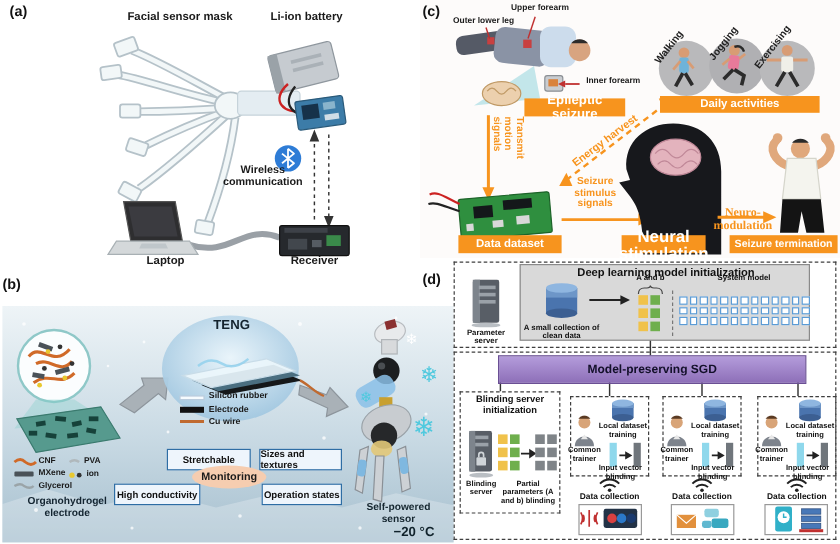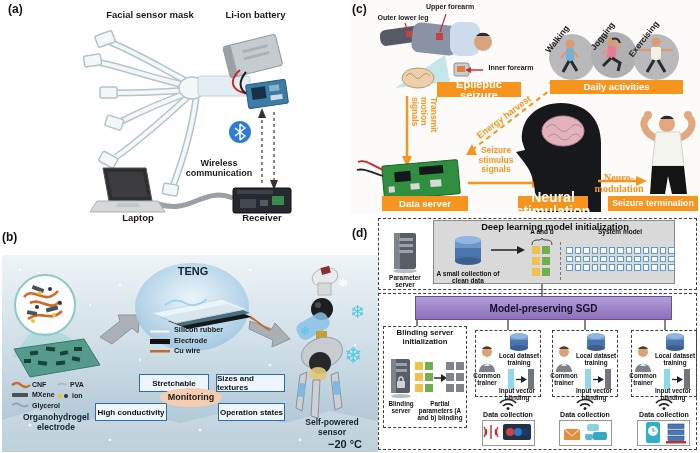--- a/index.html
+++ b/index.html
@@ -119,21 +119,21 @@
 
       <g>
         <rect x="233" y="188" width="58" height="25" rx="2" fill="#26292d" stroke="#111"></rect>
         <rect x="237" y="190" width="36" height="4" fill="#3d4148"></rect>
         <rect x="272" y="196" width="12" height="9" fill="#3a8a4a"></rect>
         <rect x="240" y="199" width="16" height="9" fill="#42474d"></rect>
         <rect x="260" y="200" width="8" height="6" fill="#565c63"></rect>
       </g>
     </svg>
 
-    <div class="lbl" style="left:183px;top:158px;width:72px;font-size:9px;">Wireless communication</div>
+    <div class="lbl" style="left:183px;top:136px;width:72px;font-size:9px;">Wireless communication</div>
     <div class="lbl" style="left:113px;top:213px;width:50px;font-size:9.5px;">Laptop</div>
     <div class="lbl" style="left:233px;top:213px;width:58px;font-size:9.5px;">Receiver</div>
   </div>
 
   <div class="panel" id="panel-c" style="left:350px;top:0;width:350px;height:215px;background:#fdfbfa;">
     <svg class="abs" style="left:0;top:0;" width="350" height="215" viewBox="0 0 350 215">
 
       <g>
         <polygon points="95,55 45,88 100,82" fill="rgba(125,205,215,0.45)"></polygon>
         <ellipse cx="68" cy="78" rx="16" ry="10" fill="#ecd0ae" stroke="#c09a66"></ellipse>
@@ -229,21 +229,21 @@
     <div class="lbl" style="left:18px;top:14px;width:70px;font-size:7px;">Outer lower leg</div>
     <div class="lbl" style="left:133px;top:64px;width:56px;font-size:7px;">Inner forearm</div>
     <div class="obar" style="left:87px;top:82px;width:84px;height:15px;font-size:11px;">Epileptic seizure</div>
     <div class="rot" style="left:191px;top:34px;font-size:8.5px;transform:rotate(-52deg);">Walking</div>
     <div class="rot" style="left:236px;top:31px;font-size:8.5px;transform:rotate(-52deg);">Jogging</div>
     <div class="rot" style="left:272px;top:34px;font-size:8.5px;transform:rotate(-52deg);">Exercising</div>
     <div class="obar" style="left:200px;top:80px;width:133px;height:14px;font-size:9.5px;">Daily activities</div>
     <div class="otext" style="left:88px;top:97px;width:58px;font-size:8.5px;transform:rotate(90deg);transform-origin:0 0;text-align:left;">Transmit motion signals</div>
     <div class="otext" style="left:112px;top:112px;width:84px;font-size:9px;transform:rotate(-37deg);">Energy harvest</div>
     <div class="otext" style="left:118px;top:146px;width:56px;font-size:8.5px;">Seizure stimulus signals</div>
-    <div class="obar" style="left:32px;top:196px;width:86px;height:15px;font-size:9.5px;">Data server</div>
+    <div class="obar" style="left:32px;top:196px;width:86px;height:15px;font-size:9.5px;">Data dataset</div>
     <div class="obar" style="left:168px;top:196px;width:70px;height:15px;font-size:14px;">Neural stimulation</div>
     <div class="otext" style="left:243px;top:172px;width:52px;font-size:10px;font-family:Liberation Serif, serif;">Neuro-modulation</div>
     <div class="obar" style="left:258px;top:196px;width:90px;height:15px;font-size:8.8px;">Seizure termination</div>
   </div>
 
   <div class="panel" id="panel-b" style="left:0;top:225px;width:380px;height:228px;">
     <svg class="abs" style="left:0;top:0;" width="380" height="228" viewBox="0 0 380 228">
       <defs>
         <linearGradient id="ice" x1="0" y1="0" x2="0" y2="1">
           <stop offset="0" stop-color="#eef4f7"></stop>

